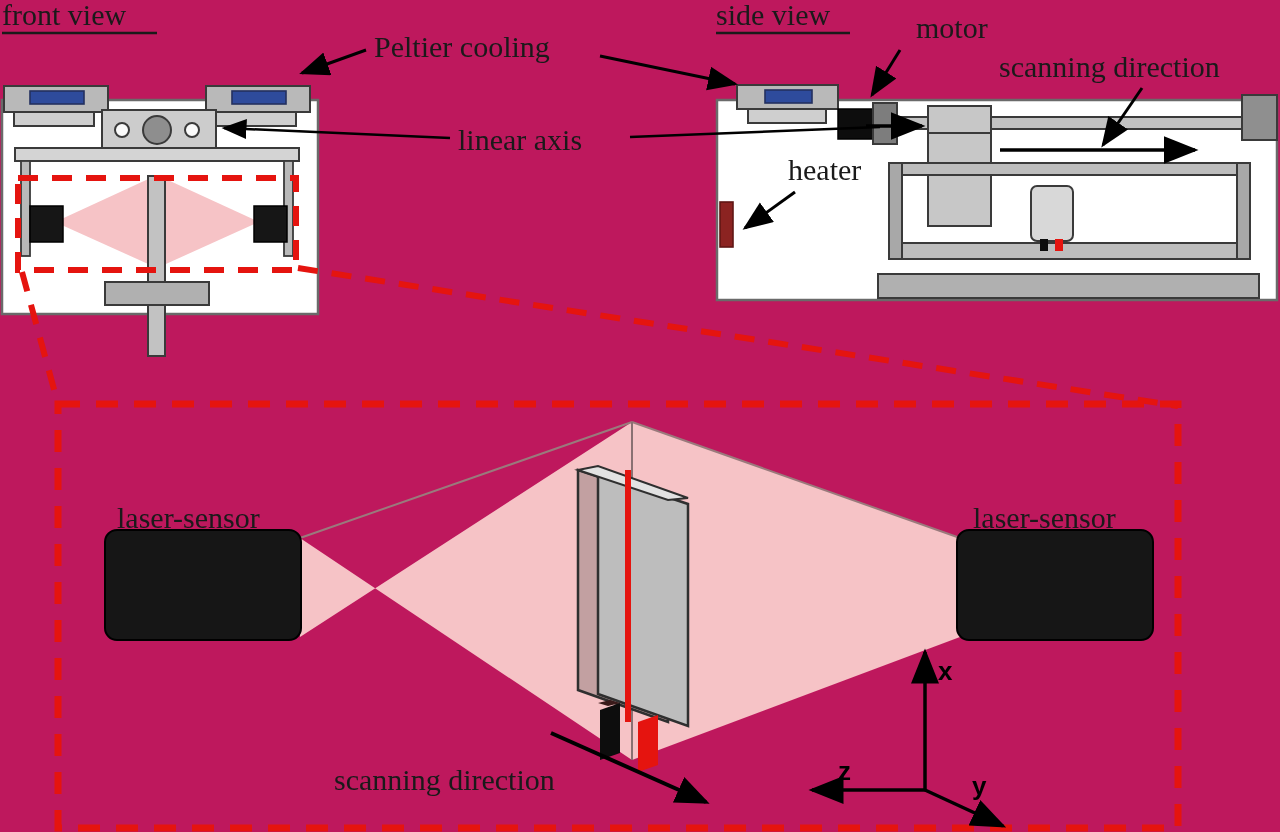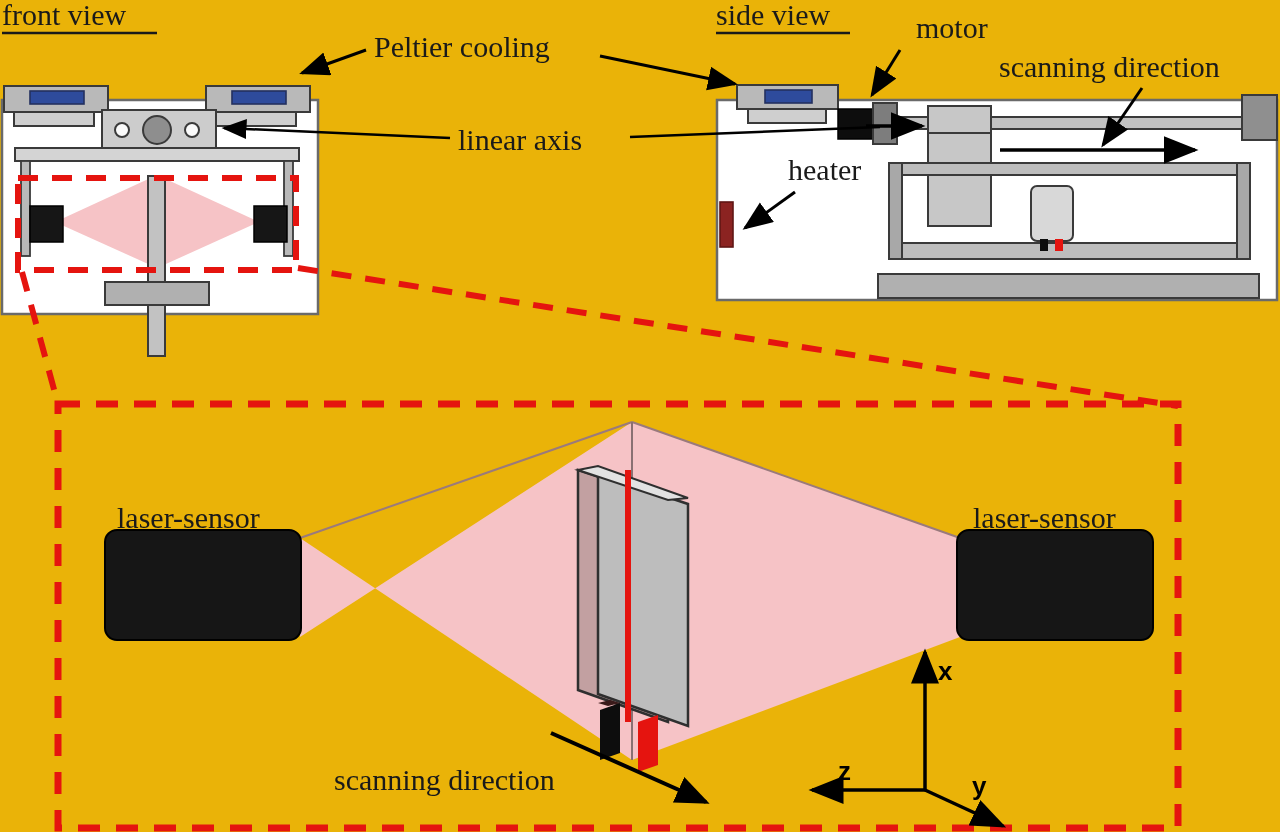--- a/index.html
+++ b/index.html
@@ -4,21 +4,21 @@
 <style>
   html, body {
     margin: 0;
     padding: 0;
     background: #ffffff;
   }
   #stage {
     position: relative;
     width: 1280px;
     height: 832px;
-    background: #eab308;
+    background: #be185d;
     overflow: hidden;
     font-family: "Liberation Serif", "DejaVu Serif", serif;
   }
   #stage svg {
     position: absolute;
     left: 0;
     top: 0;
   }
   .lbl {
     font-family: "Liberation Serif", "DejaVu Serif", serif;

